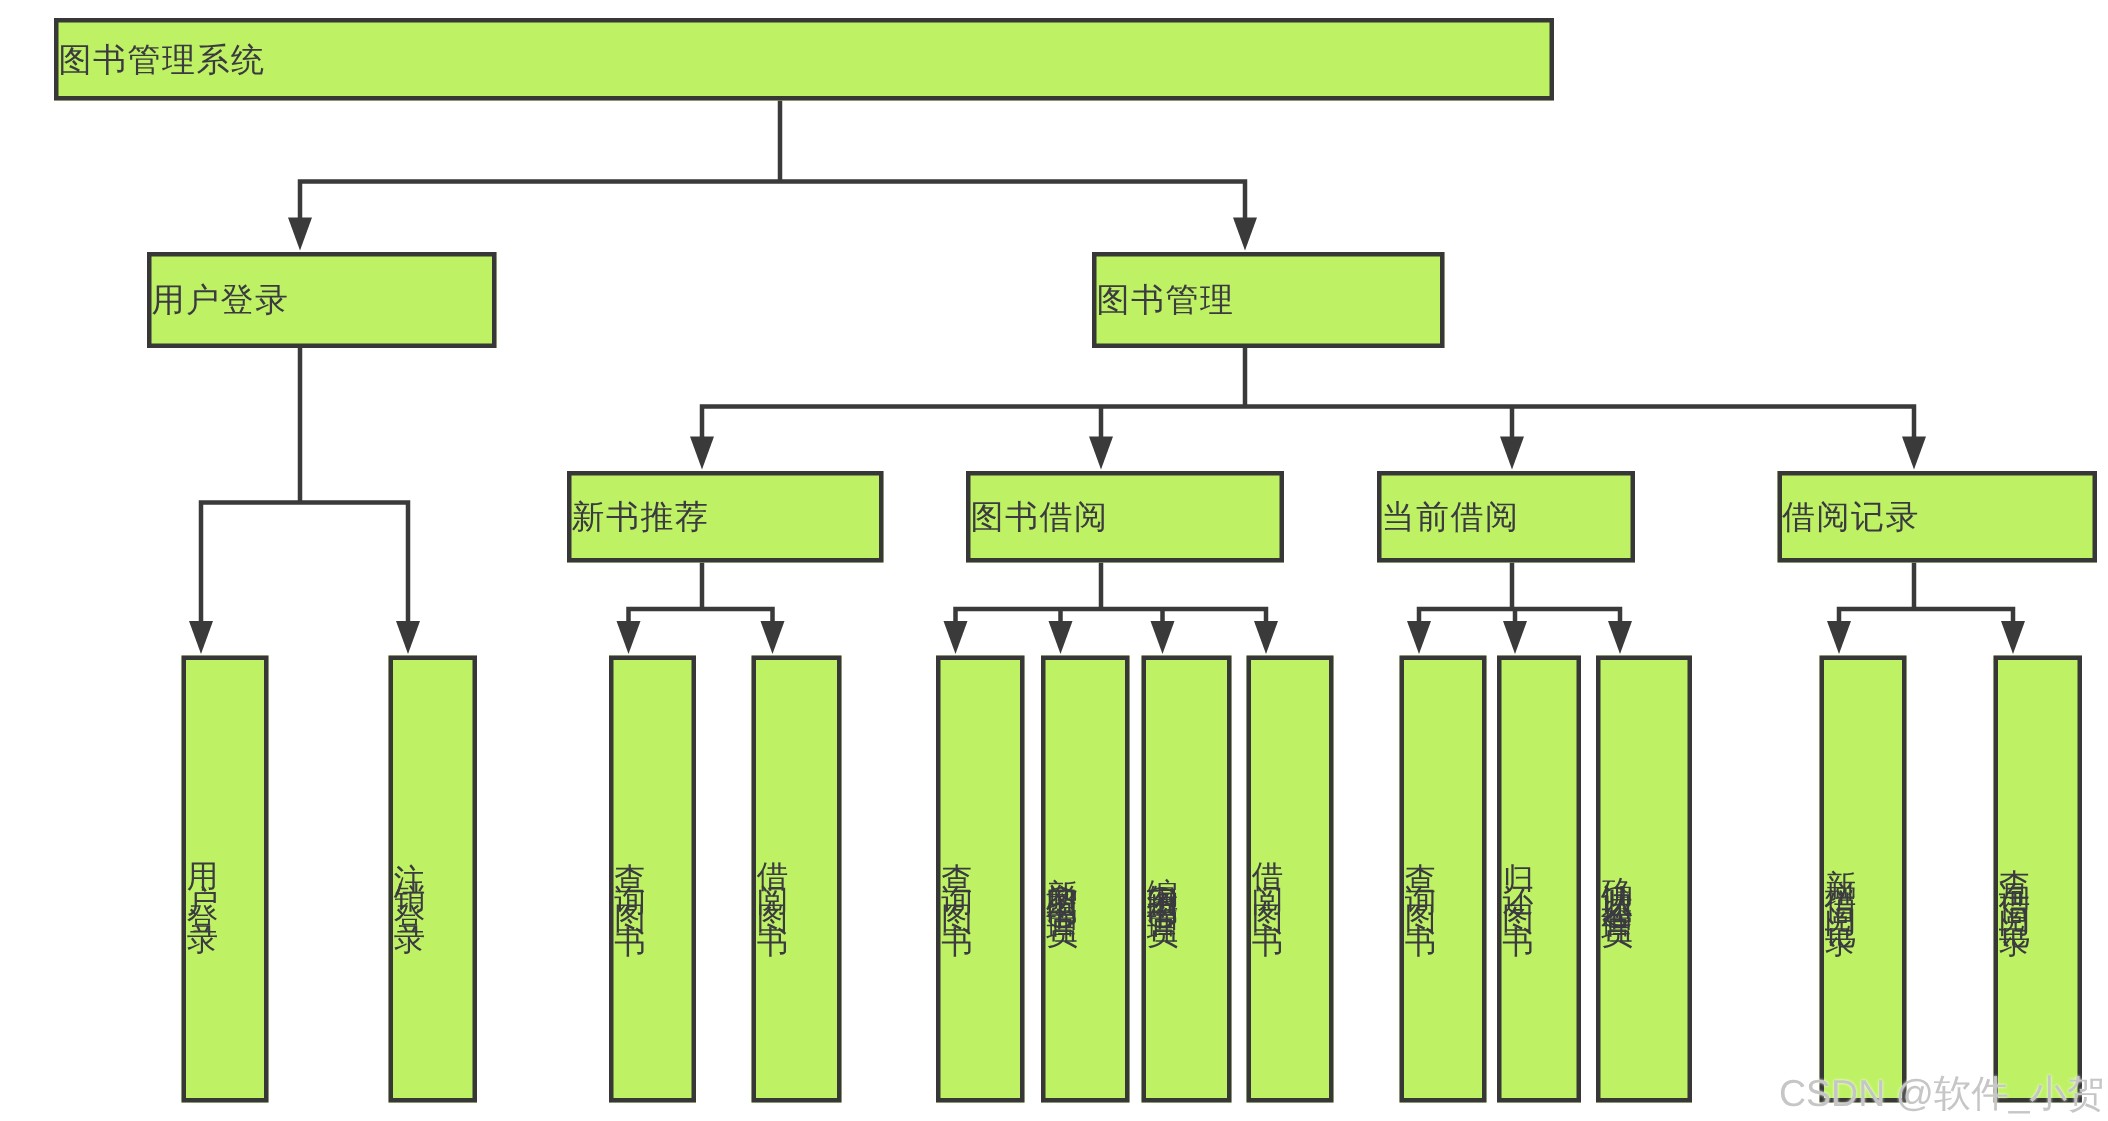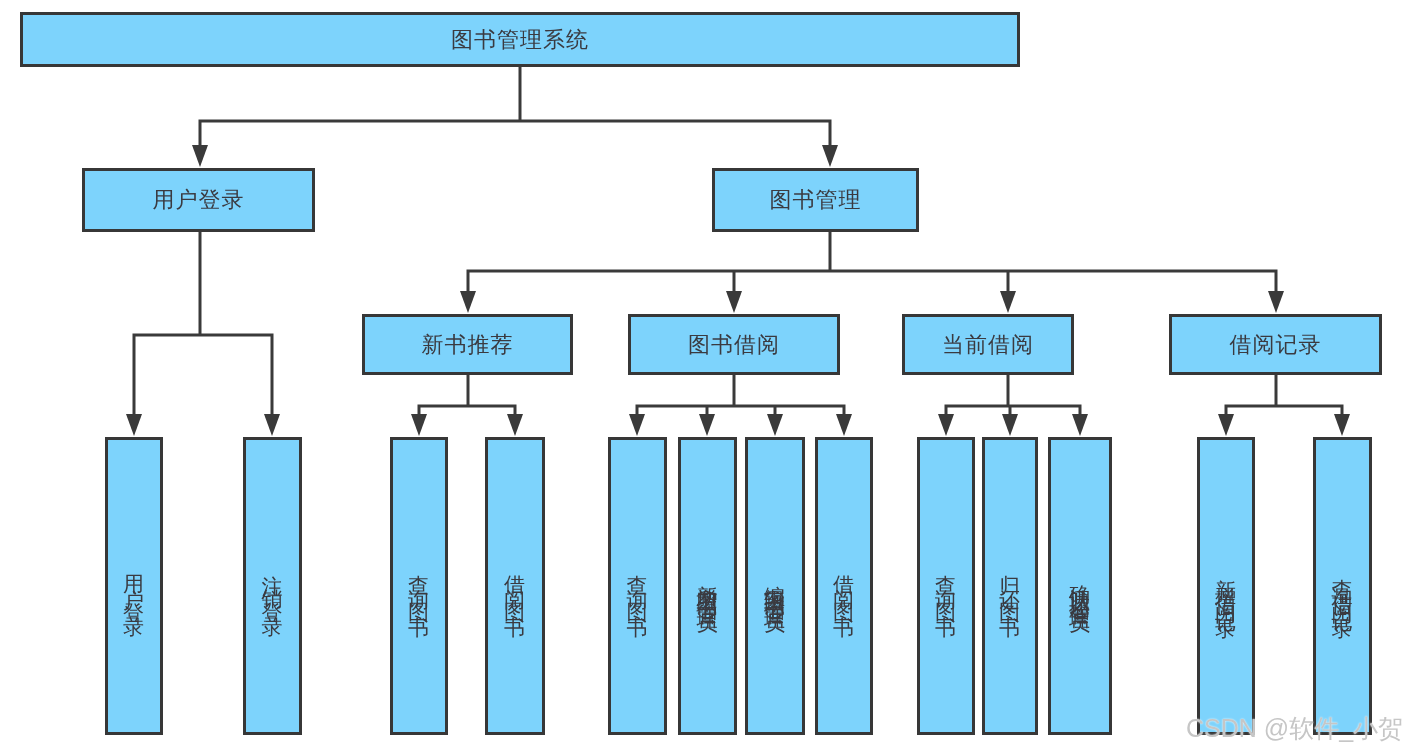--- a/index.html
+++ b/index.html
@@ -26,27 +26,28 @@
     stroke-width: 3;
     fill: none;
   }
   #connectors polygon {
     fill: #3a3a3a;
     stroke: none;
   }
   .node {
     position: absolute;
     box-sizing: border-box;
-    background: #7dd3fc;
+    background: #bef264;
     border: 3px solid #373737;
     display: flex;
     align-items: center;
-    justify-content: center;
+    justify-content: flex-start;
     z-index: 2;
     color: #3a3a40;
+    margin-left: 16px;
   }
   .hnode {
     font-size: 22px;
     letter-spacing: 1px;
     white-space: nowrap;
   }
   .vnode .node-label {
     writing-mode: vertical-rl;
     text-orientation: mixed;
     font-size: 21px;
@@ -134,21 +135,21 @@
     </g>
   </svg>
 
   <div class="node hnode" style="left:20px; top:12px; width:1000px; height:55px;">
     <span class="node-label">图书管理系统</span>
   </div>
 
   <div class="node hnode" style="left:82px; top:168px; width:233px; height:64px;">
     <span class="node-label">用户登录</span>
   </div>
-  <div class="node hnode" style="left:712px; top:168px; width:207px; height:64px;">
+  <div class="node hnode" style="left:712px; top:168px; width:235px; height:64px;">
     <span class="node-label">图书管理</span>
   </div>
 
   <div class="node hnode" style="left:628px; top:314px; width:212px; height:61px;">
     <span class="node-label">图书借阅</span>
   </div>
   <div class="node hnode" style="left:362px; top:314px; width:211px; height:61px;">
     <span class="node-label">新书推荐</span>
   </div>
   <div class="node hnode" style="left:902px; top:314px; width:172px; height:61px;">

